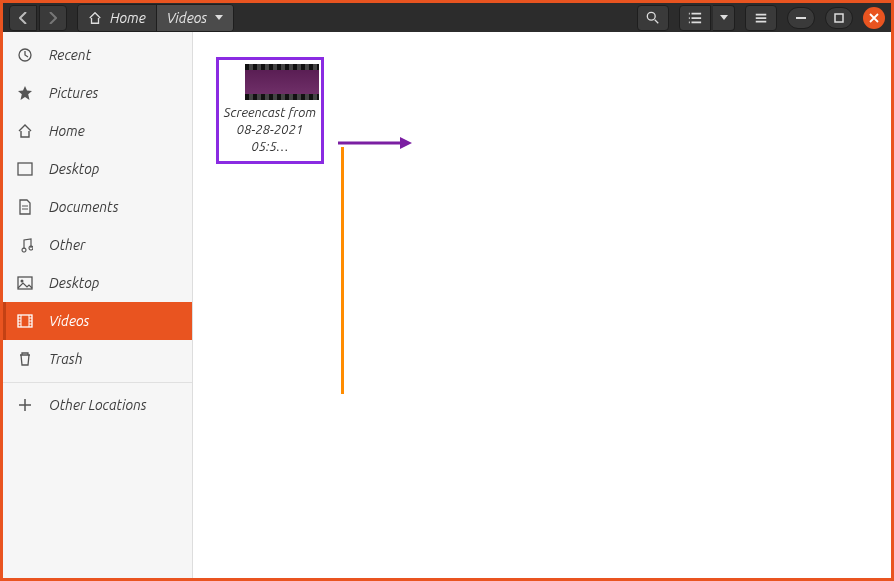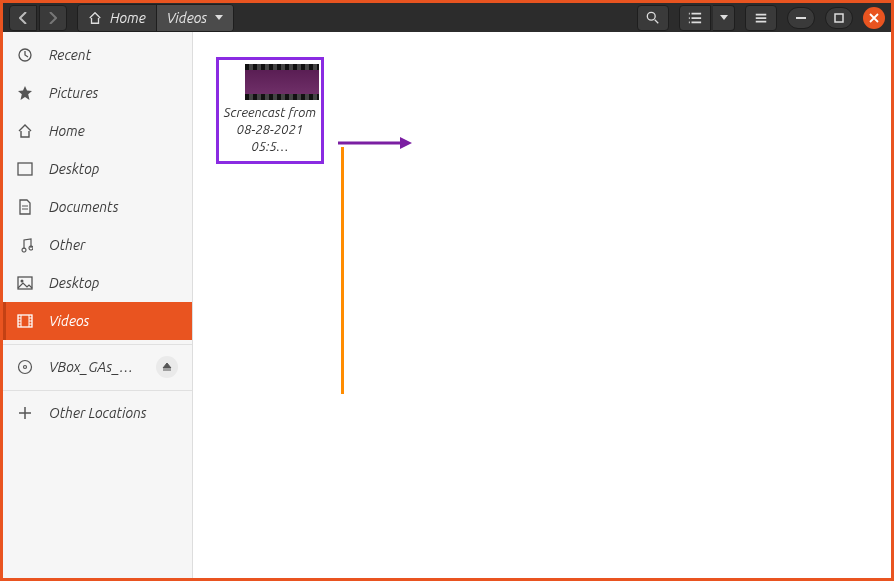--- a/index.html
+++ b/index.html
@@ -190,33 +190,27 @@
       </div>
       <div class="side-item active">
         <span class="icon">
             <svg width="16" height="16" viewBox="0 0 16 16">
               <rect x="1" y="2" width="14" height="12" stroke="#fff" stroke-width="1.3" fill="none"></rect>
               <path d="M4 2v12M12 2v12M1 5h3M1 8h3M1 11h3M12 5h3M12 8h3M12 11h3" stroke="#fff" stroke-width="1"></path>
             </svg>
           </span>
         <span class="label">Videos</span>
       </div>
-      <div class="side-item sep-above">
-        <span class="icon">
-            <svg width="16" height="16" viewBox="0 0 16 16">
-              <circle cx="8" cy="8" r="6.5" stroke="#555" stroke-width="1.2" fill="none"></circle>
-              <circle cx="8" cy="8" r="1.5" stroke="#555" stroke-width="1.2" fill="none"></circle>
-            </svg>
-          </span>
-        <span class="label">VBox_GAs_6.…</span>
-        <span class="eject-btn">
-            <svg width="10" height="10" viewBox="0 0 10 10">
-              <path d="M5 1 L9 6 H1 Z M1 8h8" fill="#555" stroke="#555" stroke-width="1"></path>
-            </svg>
-          </span>
+      <div class="side-item">
+        <span class="icon">
+            <svg width="16" height="16" viewBox="0 0 16 16">
+              <path d="M3 4h10M5 4V2h6v2M4 4l1 10h6l1-10" stroke="#555" stroke-width="1.3" fill="none"></path>
+            </svg>
+          </span>
+        <span class="label">Trash</span>
       </div>
       <div class="side-item sep-above">
         <span class="icon">
             <svg width="14" height="14" viewBox="0 0 14 14">
               <path d="M7 1v12M1 7h12" stroke="#555" stroke-width="1.5"></path>
             </svg>
           </span>
         <span class="label">Other Locations</span>
       </div>
     </div>

